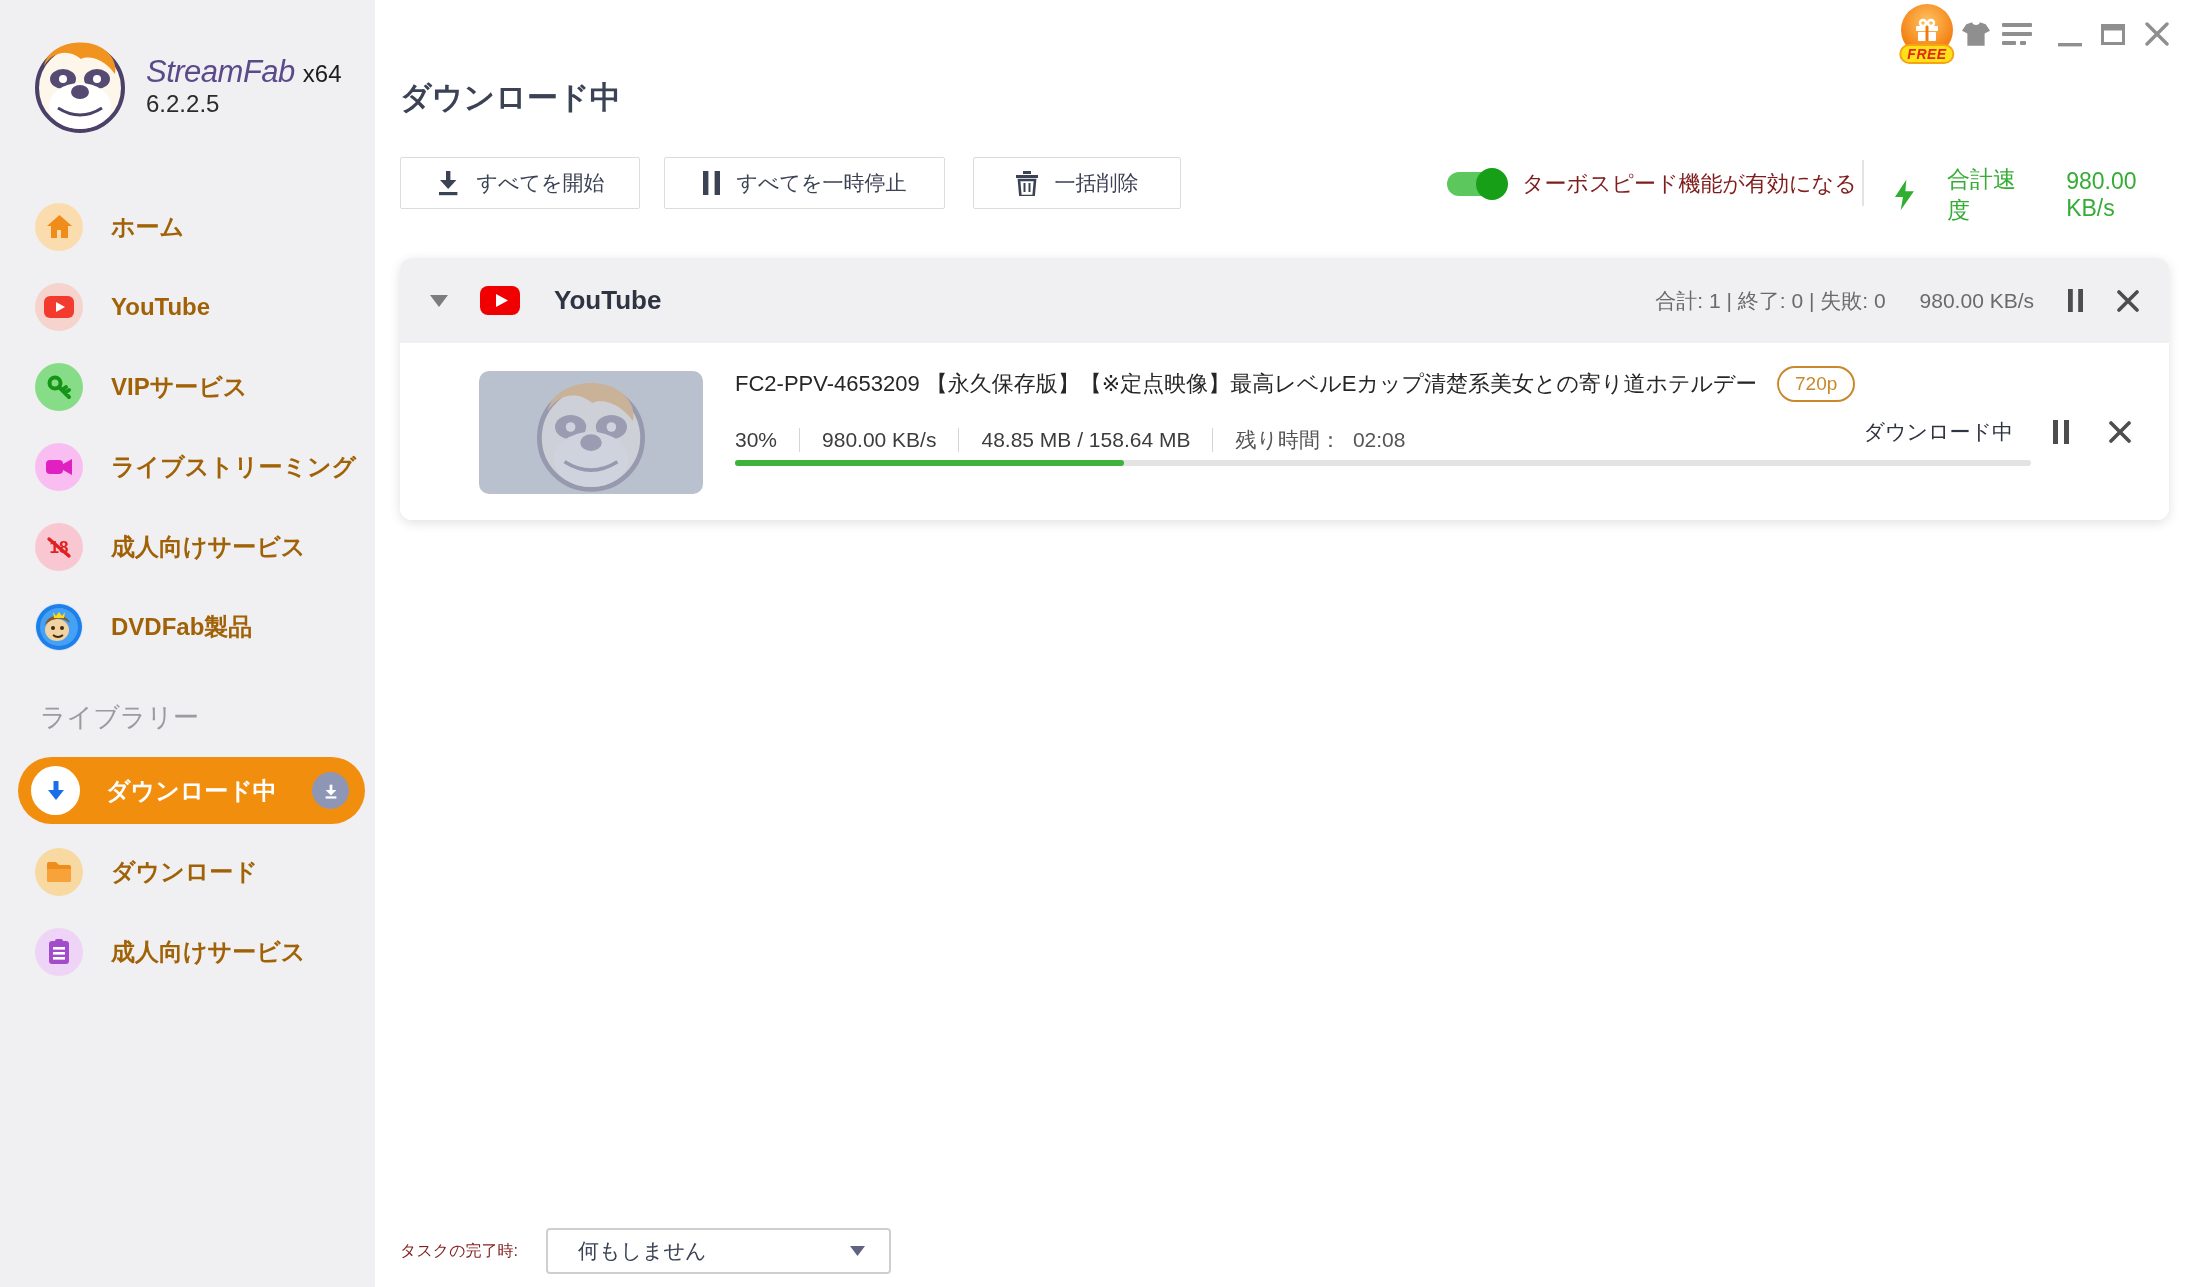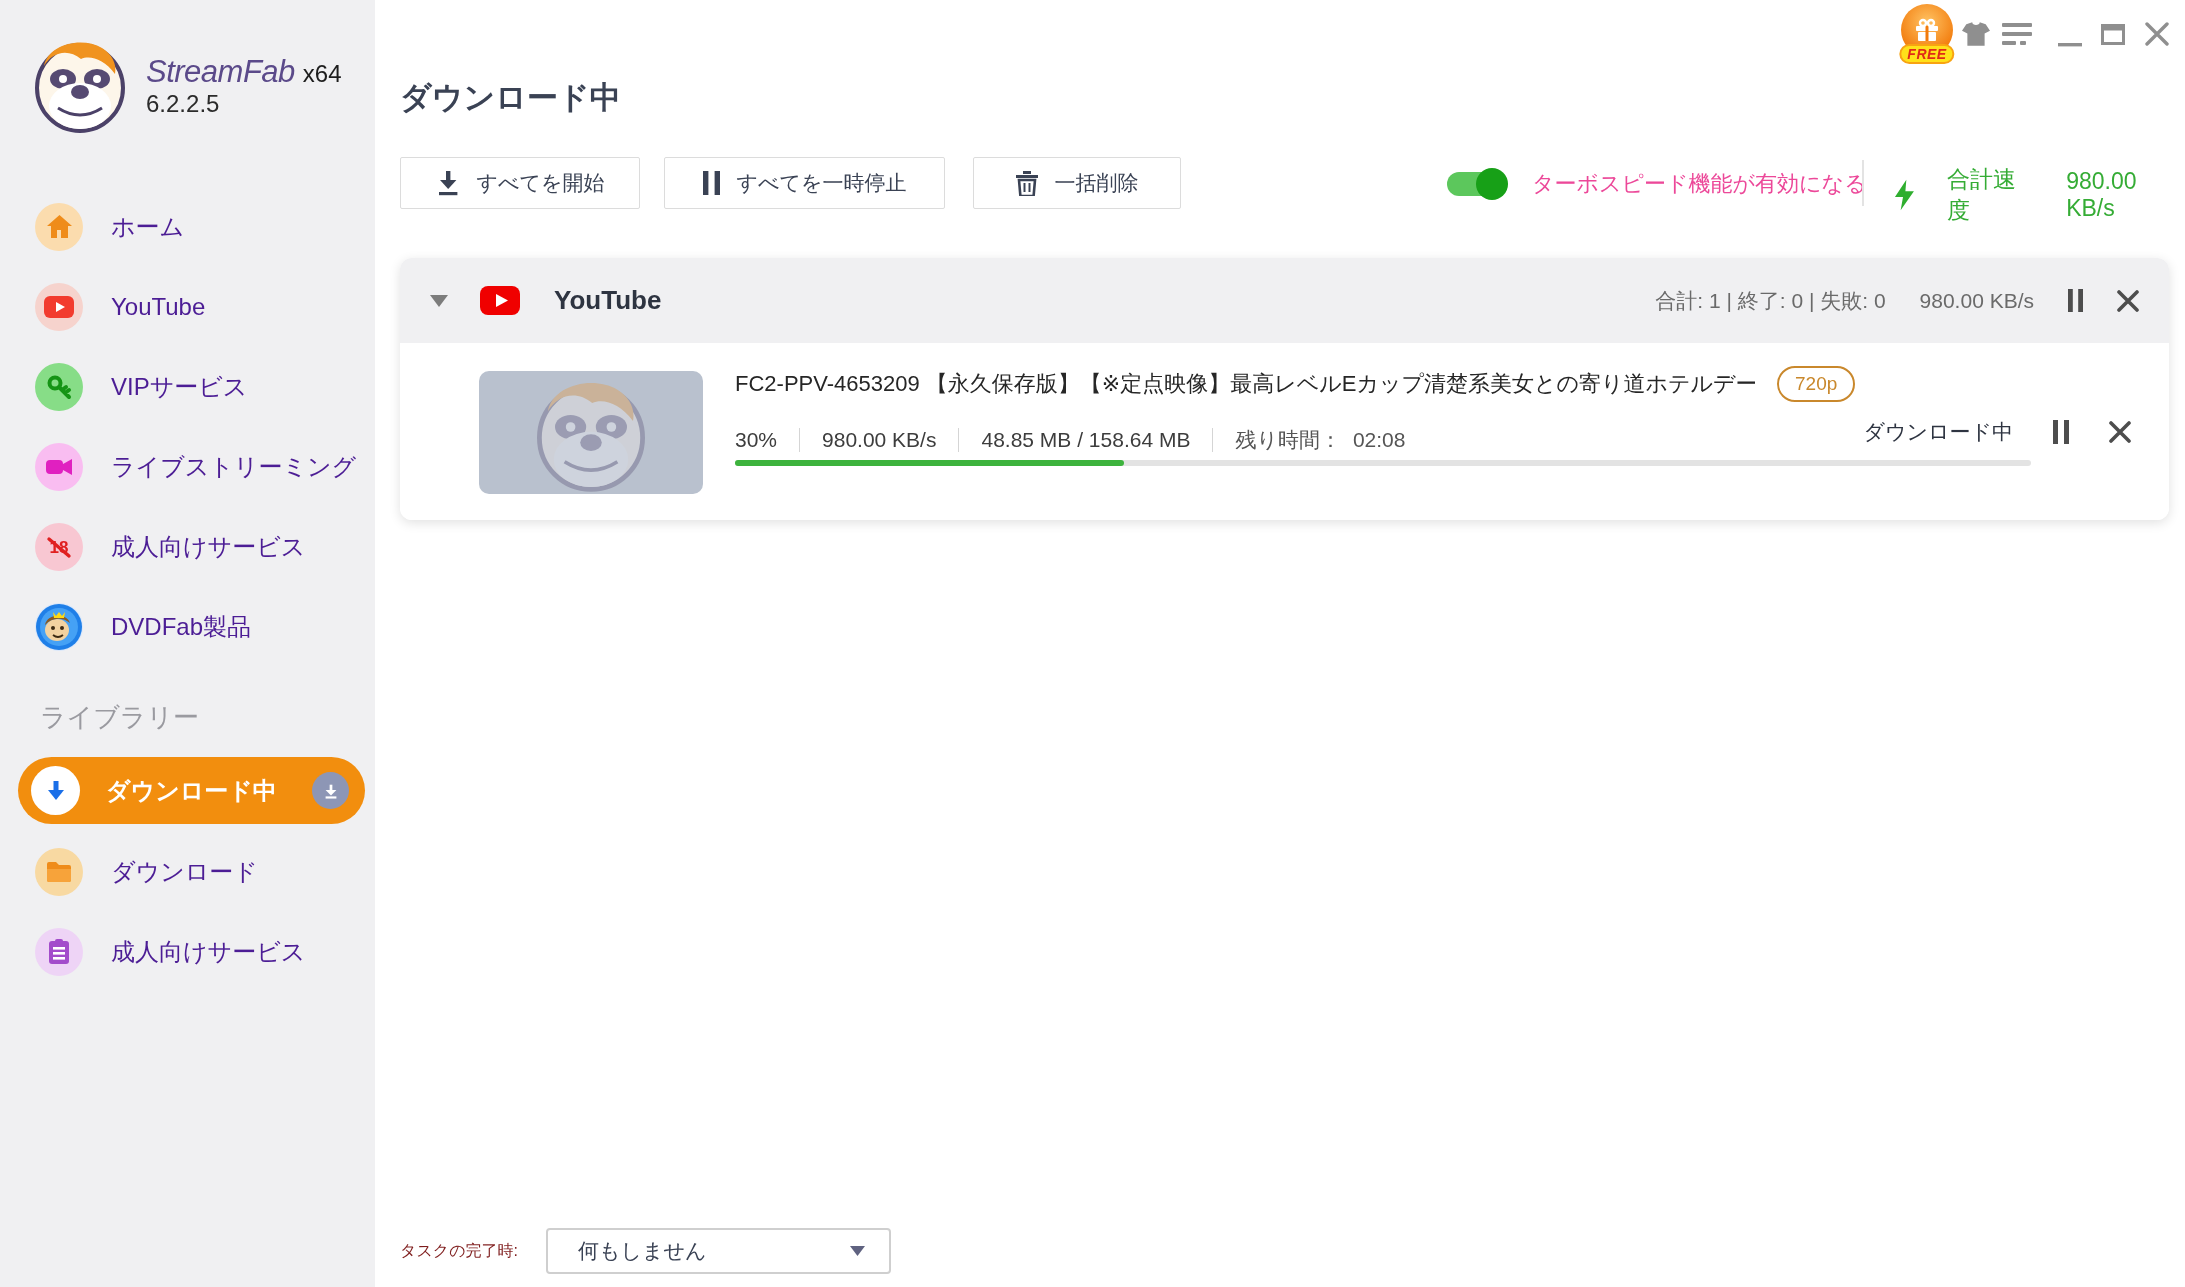--- a/index.html
+++ b/index.html
@@ -12,21 +12,21 @@
   .sidebar{position:absolute;left:0;top:0;width:375px;height:1287px;background:#f0f0f2}
   .logo{position:absolute;left:30px;top:34px;display:flex;align-items:flex-start;gap:16px}
   .logo-sloth{width:100px;height:100px}
   .brand-block{margin-top:20px;line-height:1.15}
   .brand{font-size:31px;font-weight:normal;font-style:italic;color:#5b4a8a;letter-spacing:-0.5px}
   .arch{font-size:24px;color:#1d1d1d;margin-left:8px;font-weight:normal;font-style:normal}
   .version{font-size:24px;color:#2b2b2b}
   .nav{position:absolute;top:187px;left:0;width:100%}
   .nav-item{height:80px;display:flex;align-items:center;padding-left:35px;gap:28px;cursor:pointer}
   .icon-circle{width:48px;height:48px;border-radius:50%;display:flex;align-items:center;justify-content:center;flex:none}
-  .nav-label{font-size:24px;font-weight:400;color:#4c1d95}
+  .nav-label{font-size:24px;font-weight:700;color:#a16207}
   .bg-home{background:#fbdcae}.bg-yt{background:#f6d3cd}.bg-key{background:#87dd87}
   .bg-cam{background:#f9bdf1}.bg-18{background:#f8c7d2}.bg-fab{background:#d9e7fb}
   .bg-folder{background:#f8d9a2}.bg-sched{background:#eed4f6}
   .lib-label{position:absolute;left:40px;top:700px;font-size:26px;color:#9a9aa0}
   .lib-selected{position:absolute;left:18px;top:757px;width:334px;height:67px;background:#f28e0e;
     border-radius:34px;display:flex;align-items:center;padding-left:13px;gap:26px;cursor:pointer}
   .white-circle{width:49px;height:49px;background:#fff;border-radius:50%;display:flex;align-items:center;justify-content:center;flex:none}
   .lib-selected .nav-label{color:#fff;font-weight:bold}
   .badge-circle{position:absolute;right:16px;top:15px;width:37px;height:37px;border-radius:50%;
     background:#8d96b5;display:flex;align-items:center;justify-content:center}
@@ -40,21 +40,21 @@
     font-style:italic;color:#e02a17;letter-spacing:.5px}
   .tb-icon{position:absolute;cursor:pointer}
   
   .page-title{position:absolute;left:400px;top:56px;font-size:31px;font-weight:bold;color:#3a4254}
   .btn{position:absolute;top:157px;height:52px;background:#fff;border:1px solid #dcdcdc;border-radius:2px;
     display:flex;align-items:center;justify-content:center;gap:17px;font-size:21px;color:#3a4254;cursor:pointer;box-sizing:border-box}
   .btn-start{left:400px;width:240px}.btn-pauseall{left:664px;width:281px}.btn-delete{left:973px;width:208px}
   .turbo{position:absolute;left:1447px;top:169px;display:flex;align-items:center;cursor:pointer}
   .toggle{position:relative;width:58px;height:24px;background:#5cc75c;border-radius:12px;flex:none}
   .toggle-knob{position:absolute;right:-3px;top:-4px;width:32px;height:32px;border-radius:50%;background:#17a017}
-  .turbo-label{margin-left:27px;font-size:22px;color:#ec4899}
+  .turbo-label{margin-left:17px;font-size:22px;color:#7f1d1d}
   .vdivider{position:absolute;left:1862px;top:160px;width:2px;height:46px;background:#e3e3e3}
   .total-speed{position:absolute;left:1894px;top:164px;display:flex;align-items:center;gap:32px;
     color:#35ac35;font-size:23px}
   
   .group-card{position:absolute;left:400px;top:258px;width:1769px;border-radius:12px;
     box-shadow:0 3px 12px rgba(0,0,0,.12)}
   .group-header{height:85px;background:#f0f0f2;border-radius:12px 12px 0 0;display:flex;align-items:center;
     padding:0 30px;box-sizing:border-box}
   .group-title{font-size:26px;font-weight:bold;color:#2e3441;margin-left:34px}
   .yt-icon{margin-left:32px}

